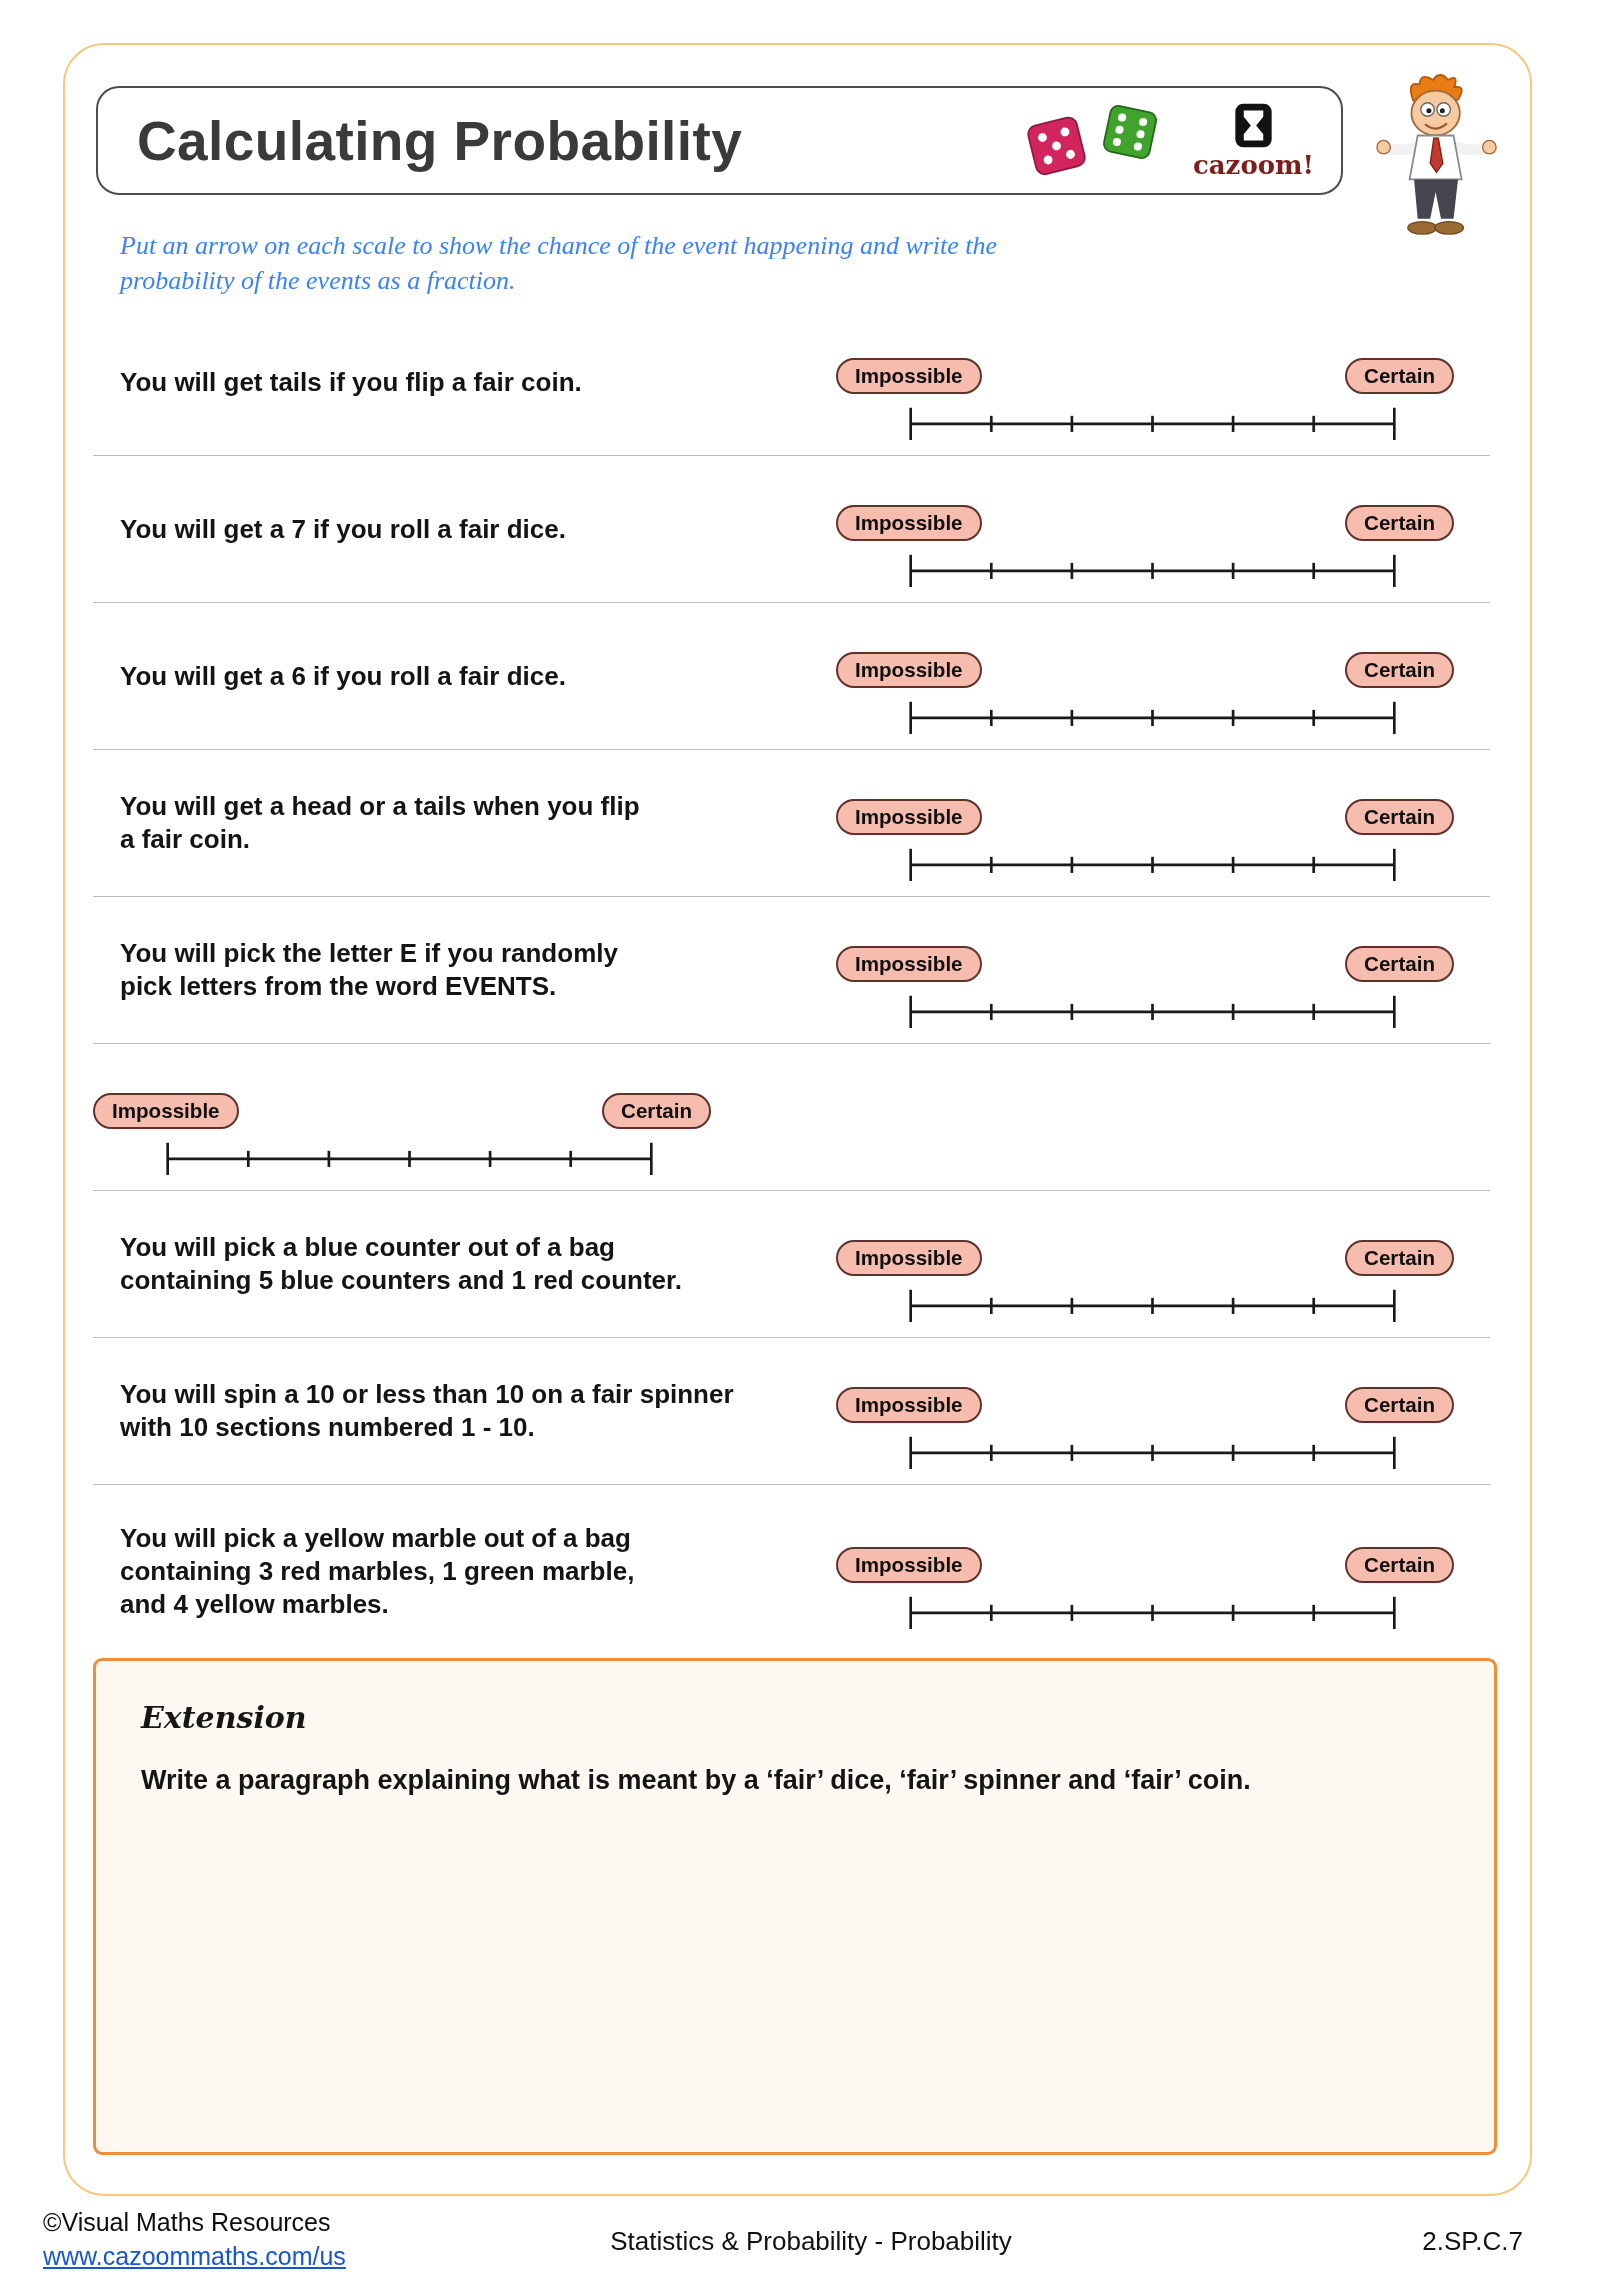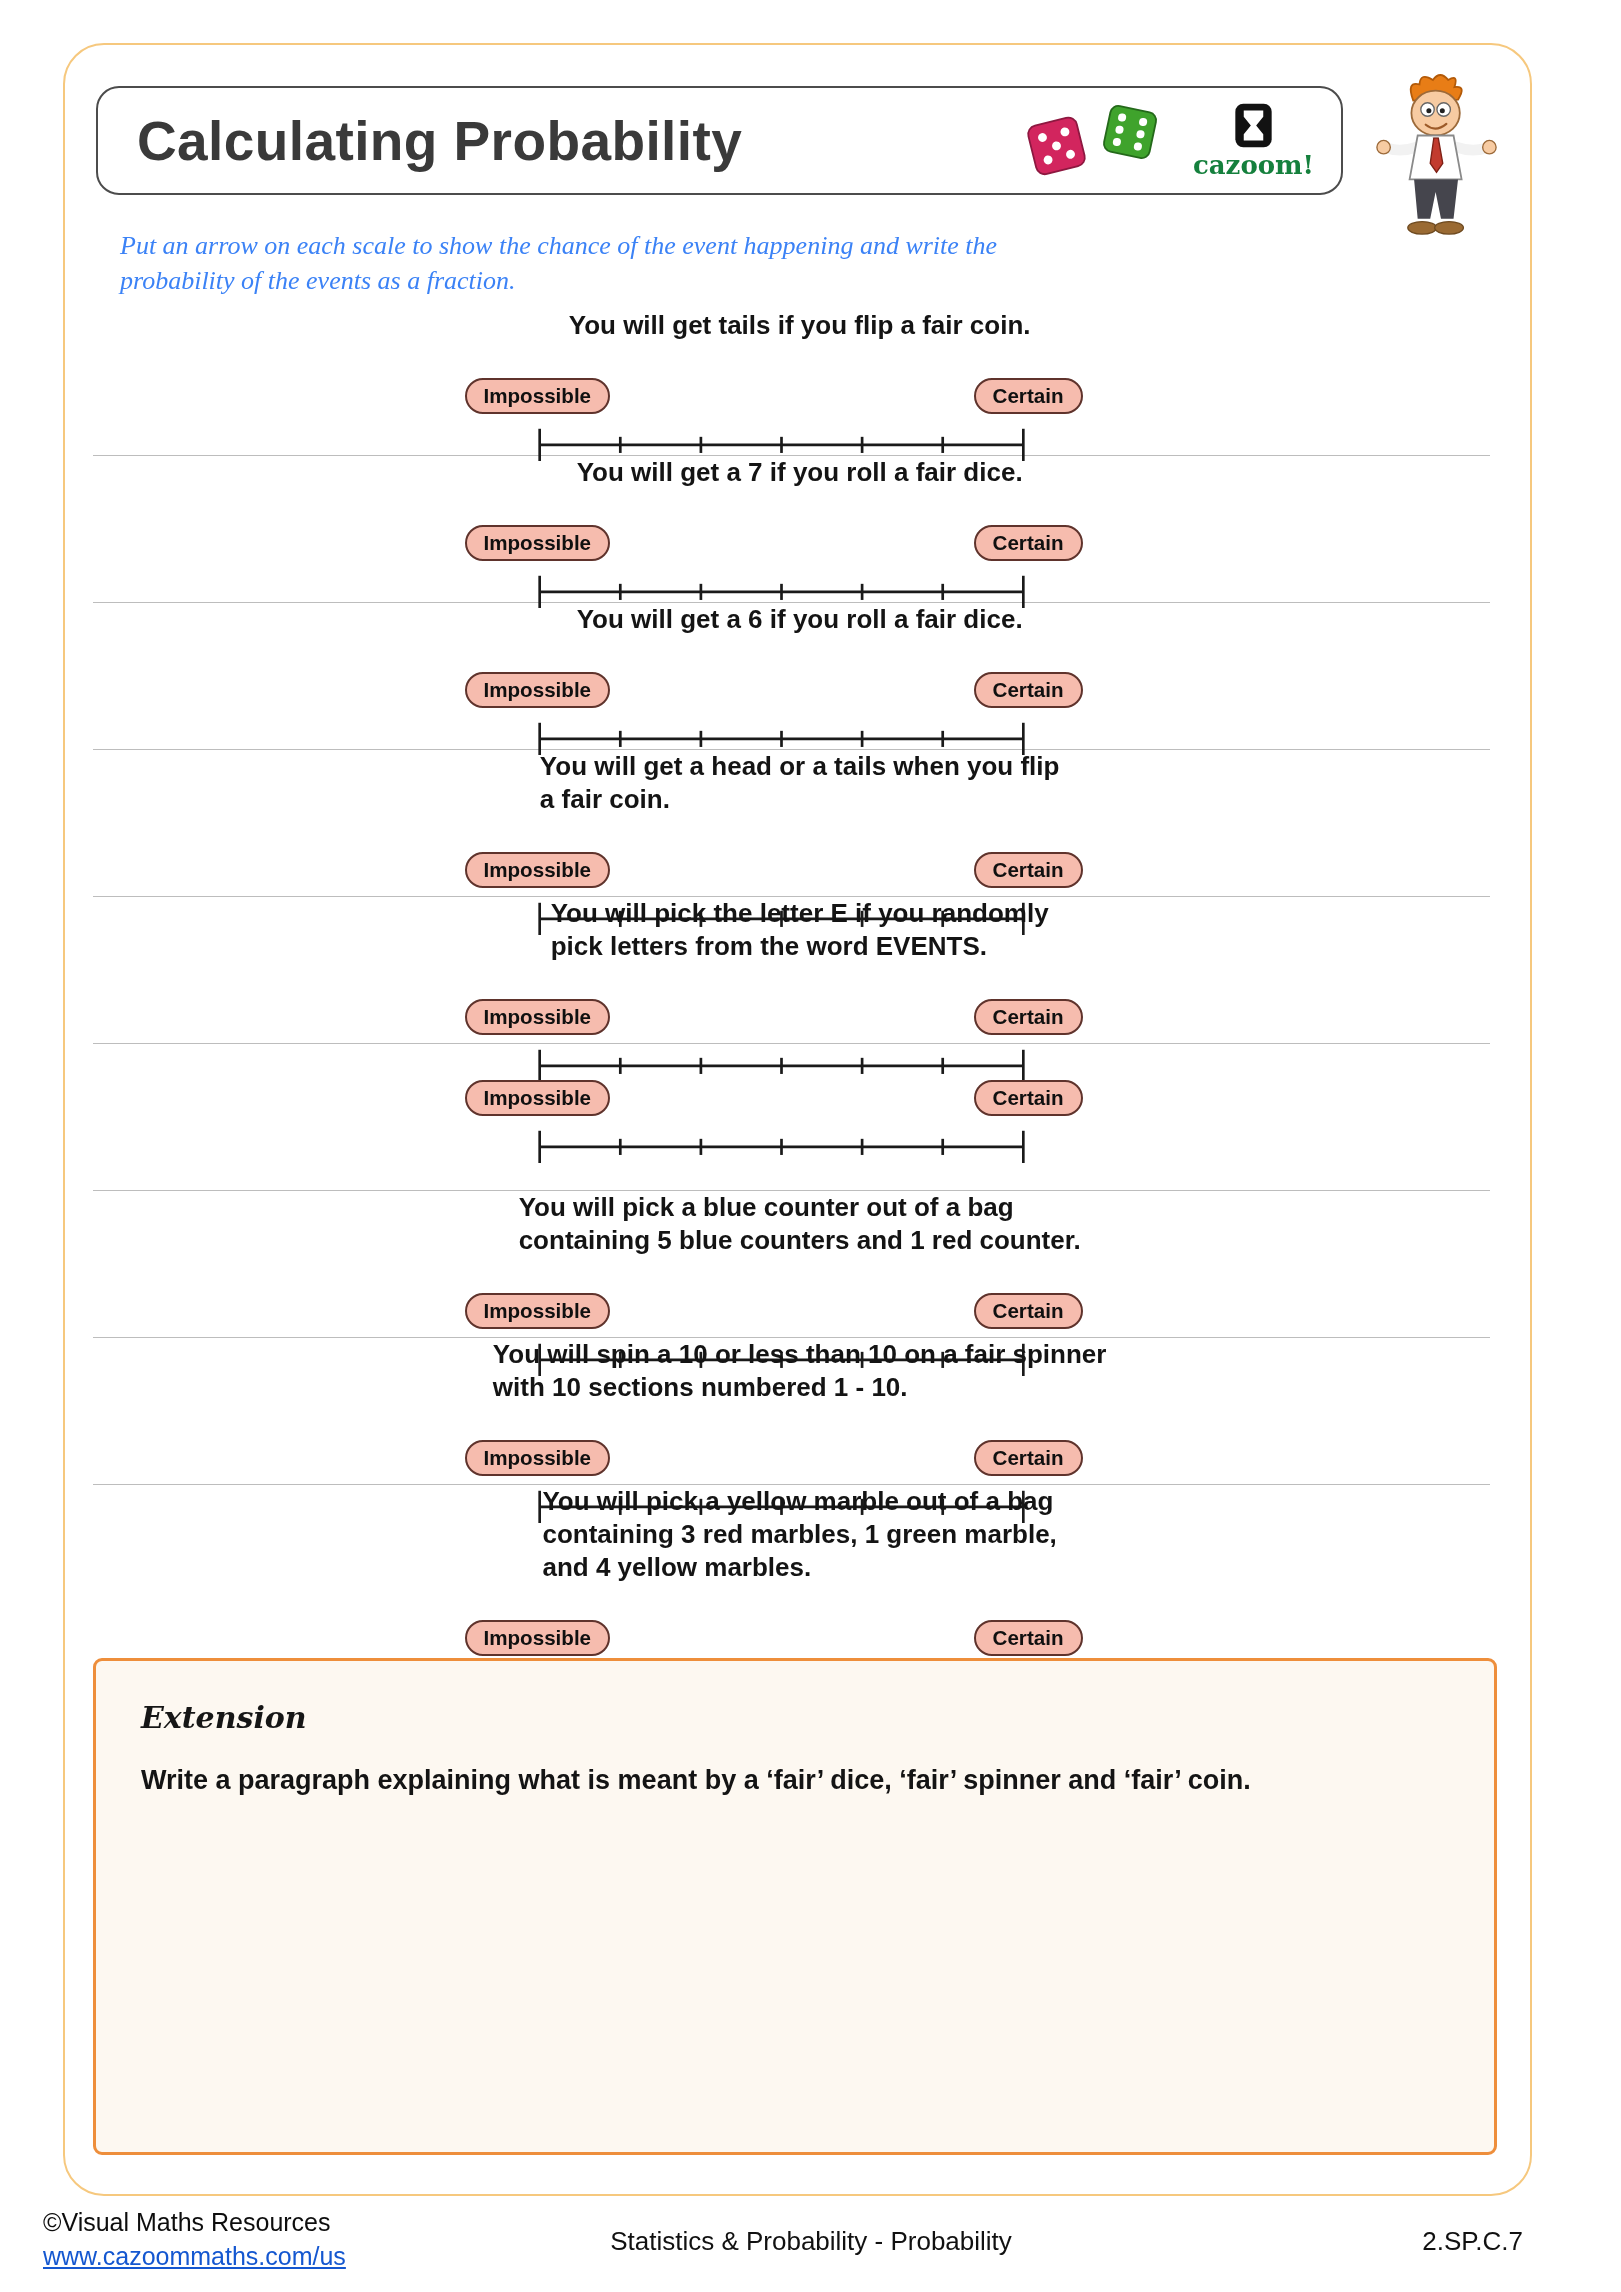--- a/index.html
+++ b/index.html
@@ -46,21 +46,21 @@
     padding-right: 27px;
   }
   .die { display: block; }
   .die.pink { transform: translateY(5.4px); }
   .die.green { transform: translateY(-9px); margin-left: -12.5px; }
   .logo { display: flex; flex-direction: column; align-items: center; margin-left: 12.5px; }
   .logo-text {
     font-family: "DejaVu Serif", serif;
     font-weight: bold;
     font-size: 26px;
-    color: #15803d;
+    color: #7f1d1d;
     margin-top: 1px;
     white-space: nowrap;
   }
   .character { position: absolute; left: 1363px; top: 70px; }
   
   .instructions {
     position: absolute;
     left: 120px; top: 229px;
     width: 1254px;
     font-family: Liberation Serif, serif;
@@ -75,21 +75,20 @@
     position: absolute;
     left: 93px; top: 309px;
     width: 1397px;
   }
   .row {
     display: flex;
     align-items: center;
     height: 147px;
     border-bottom: 1.3px solid #bdbdbd;
     box-sizing: border-box;
-    flex-direction: column;
   }
   .row:last-child { border-bottom: none; height: 172px; }
   .q-text {
     flex: 1;
     padding-left: 27px;
     padding-right: 10.7px;
     font-weight: bold;
     font-size: 26px;
     line-height: 33px;
     color: #141414;

